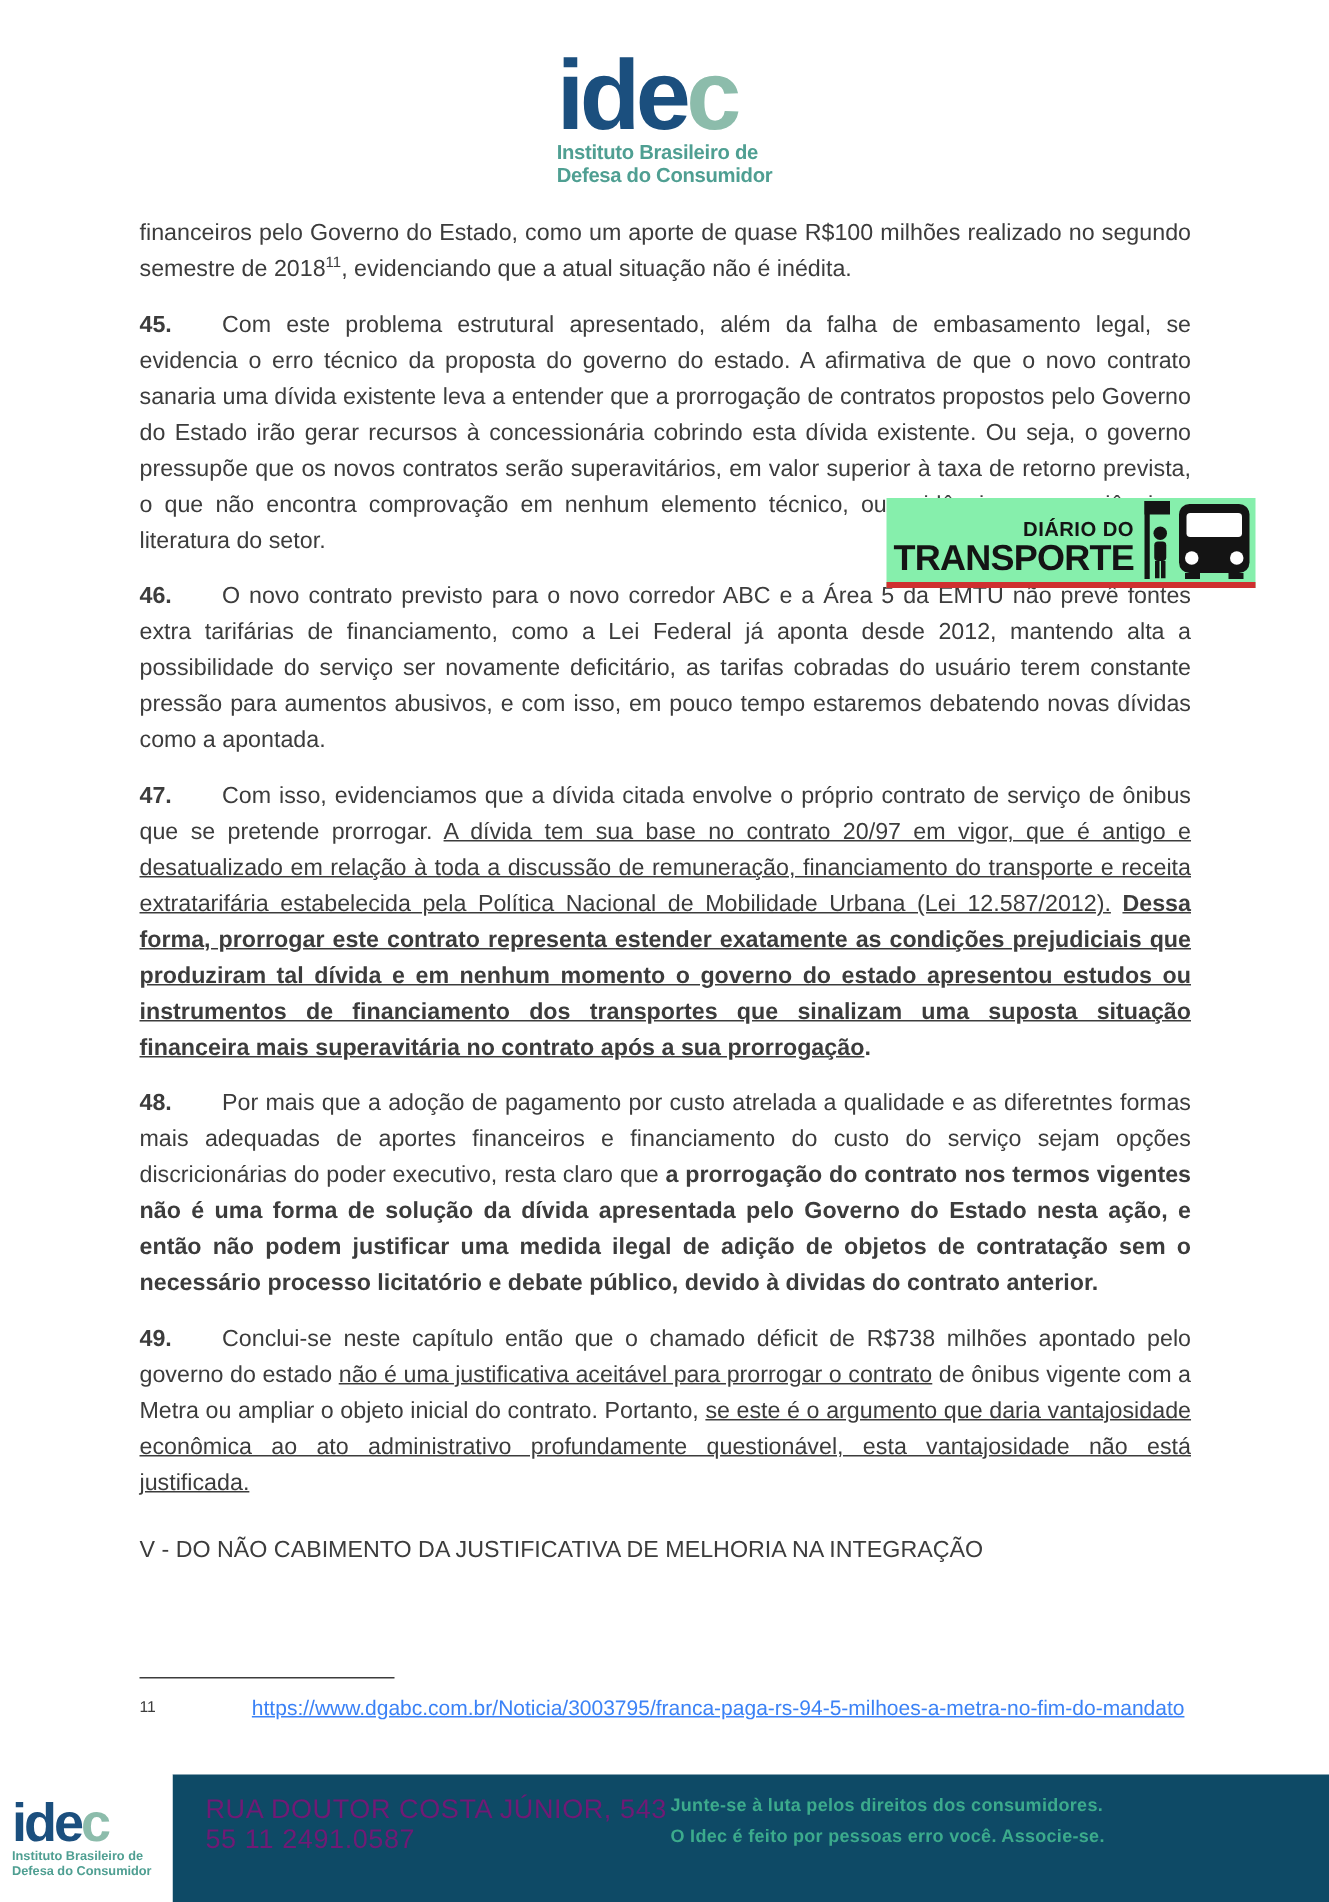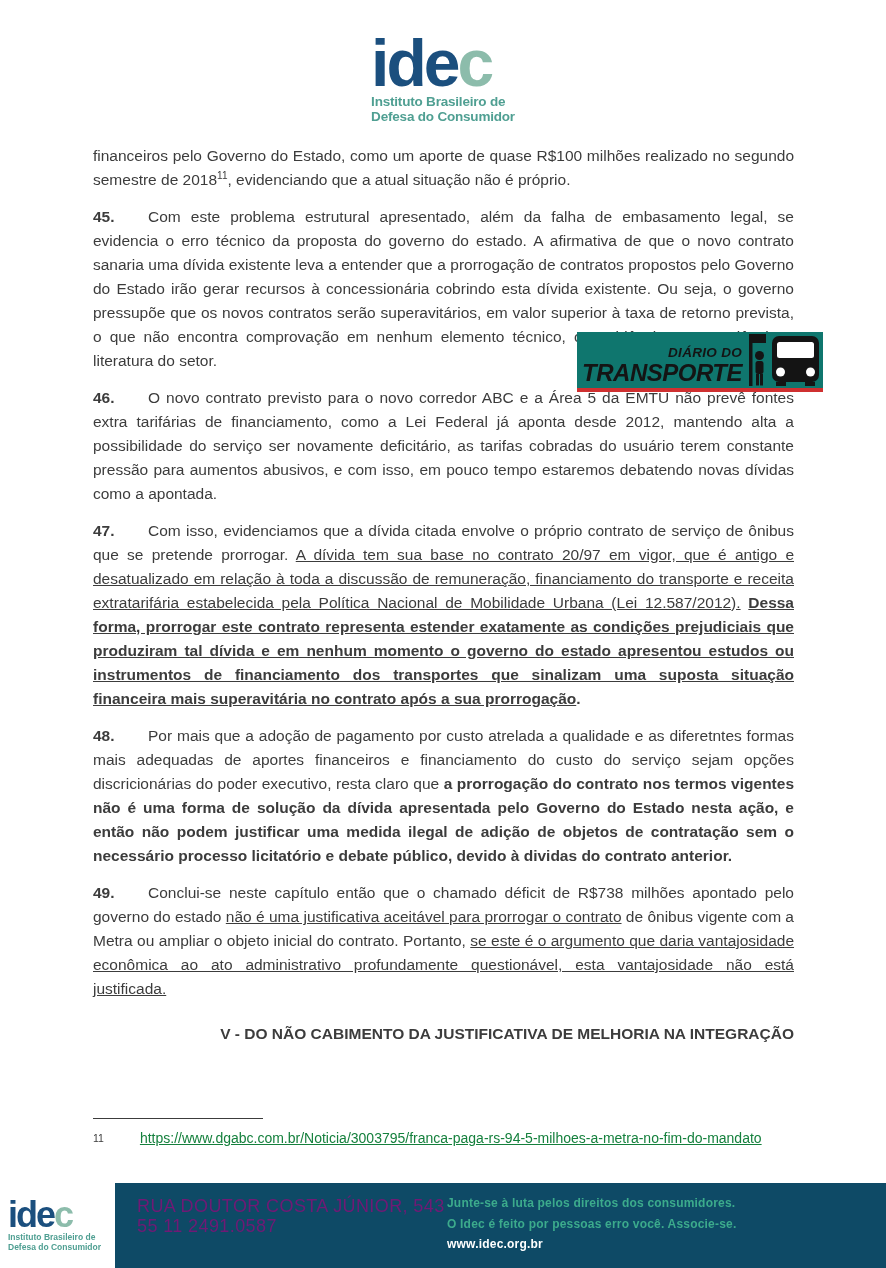--- a/index.html
+++ b/index.html
@@ -20,37 +20,37 @@
   
   .content {
     position:absolute; left:93px; top:144px; width:701px;
     font-size:15.5px; line-height:24px; text-align:justify;
   }
   p.para { margin:0 0 13px 0; }
   .pnum { font-weight:bold; display:inline-block; width:55px; }
   .b { font-weight:bold; }
   .u { text-decoration:underline; }
   .sup { font-size:10px; vertical-align:super; line-height:0; }
-  .heading { font-weight:bold; margin-top:21px; text-align:right; }
+  .heading { font-weight:normal; margin-top:21px; text-align:left; }
 
   
-  .watermark { position:absolute; left:577px; top:332px; width:246px; background:#0f766e;font-style:italic; }
+  .watermark { position:absolute; left:591px; top:332px; width:246px; background:#86efac; }
   .wm-row { display:flex; align-items:flex-end; justify-content:flex-end; gap:5px; padding:2px 2px 0 6px; }
   .wm-text { text-align:right; color:#141414; }
   .wm-line1 { font-size:13.5px; font-weight:600; letter-spacing:0.3px; line-height:15px; }
   .wm-line2 { font-size:24px; font-weight:800; letter-spacing:-0.5px; line-height:26px; }
   .wm-icon svg { width:74px; height:52px; display:block; }
   .wm-redline { height:4px; background:#cf3030; margin-top:2px; }
 
   
   .footnote { position:absolute; left:93px; top:1118px; width:701px; }
   .fn-rule { width:170px; border-top:1.5px solid #3c3c3c; margin-bottom:7px; }
   .fn-text { font-size:14px; line-height:24px; text-align:left; }
   .fn-num { font-size:10.5px; vertical-align:top; }
-  .fn-link { color:#15803d; text-decoration:underline; margin-left:36px; overflow-wrap:anywhere; }
+  .fn-link { color:#3b82f6; text-decoration:underline; margin-left:64px; overflow-wrap:anywhere; }
 
   
   .footer { position:absolute; left:0; top:1183px; width:886px; height:85px; }
   .footer-navy { position:absolute; left:115px; right:0; top:0; height:85px; background:#0e4a66; }
   .footer-logo-box { position:absolute; left:0; top:0; width:115px; height:85px; background:#ffffff;
                      display:flex; flex-direction:column; justify-content:center; padding-left:8px; box-sizing:border-box; }
   .f-logo-word { font-weight:bold; font-size:36px; line-height:32px; letter-spacing:-2px; }
   .f-logo-word .ide { color:#1b4f7e; }
   .f-logo-word .c   { color:#8cbcab; }
   .f-logo-sub { font-weight:bold; font-size:8.5px; line-height:9.5px; color:#4f9f92; margin-top:2px; }
@@ -70,21 +70,21 @@
       <div class="logo-word"><span class="ide">ide</span><span class="c">c</span></div>
       <div class="logo-sub">
         <div>Instituto Brasileiro de</div>
         <div>Defesa do Consumidor</div>
       </div>
     </div>
   </div>
 
   <div class="content">
     <div id="doc-body">
-        <p class="para"><span>financeiros pelo Governo do Estado, como um aporte de quase R$100 milhões realizado no segundo semestre de 2018</span><span class="sup">11</span><span>, evidenciando que a atual situação não é próprio.</span></p>
+        <p class="para"><span>financeiros pelo Governo do Estado, como um aporte de quase R$100 milhões realizado no segundo semestre de 2018</span><span class="sup">11</span><span>, evidenciando que a atual situação não é inédita.</span></p>
         <p class="para"><span class="pnum">45.</span><span>Com este problema estrutural apresentado, além da falha de embasamento legal, se evidencia o erro técnico da proposta do governo do estado. A afirmativa de que o novo contrato sanaria uma dívida existente leva a entender que a prorrogação de contratos propostos pelo Governo do Estado irão gerar recursos à concessionária cobrindo esta dívida existente. Ou seja, o governo pressupõe que os novos contratos serão superavitários, em valor superior à taxa de retorno prevista, o que não encontra comprovação em nenhum elemento técnico, ou evidência na experiência e literatura do setor.</span></p>
         <p class="para"><span class="pnum">46.</span><span>O novo contrato previsto para o novo corredor ABC e a Área 5 da EMTU não prevê fontes extra tarifárias de financiamento, como a Lei Federal já aponta desde 2012, mantendo alta a possibilidade do serviço ser novamente deficitário, as tarifas cobradas do usuário terem constante pressão para aumentos abusivos, e com isso, em pouco tempo estaremos debatendo novas dívidas como a apontada.</span></p>
         <p class="para"><span class="pnum">47.</span><span>Com isso, evidenciamos que a dívida citada envolve o próprio contrato de serviço de ônibus que se pretende prorrogar. </span><span class="u">A dívida tem sua base no contrato 20/97 em vigor, que é antigo e desatualizado em relação à toda a discussão de remuneração, financiamento do transporte e receita extratarifária estabelecida pela Política Nacional de Mobilidade Urbana (Lei 12.587/2012).</span><span> </span><span class="b u">Dessa forma, prorrogar este contrato representa estender exatamente as condições prejudiciais que produziram tal dívida e em nenhum momento o governo do estado apresentou estudos ou instrumentos de financiamento dos transportes que sinalizam uma suposta situação financeira mais superavitária no contrato após a sua prorrogação</span><span class="b">.</span></p>
         <p class="para"><span class="pnum">48.</span><span>Por mais que a adoção de pagamento por custo atrelada a qualidade e as diferetntes formas mais adequadas de aportes financeiros e financiamento do custo do serviço sejam opções discricionárias do poder executivo, resta claro que </span><span class="b">a prorrogação do contrato nos termos vigentes não é uma forma de solução da dívida apresentada pelo Governo do Estado nesta ação, e então não podem justificar uma medida ilegal de adição de objetos de contratação sem o necessário processo licitatório e debate público, devido à dividas do contrato anterior.</span></p>
         <p class="para"><span class="pnum">49.</span><span>Conclui-se neste capítulo então que o chamado déficit de R$738 milhões apontado pelo governo do estado </span><span class="u">não é uma justificativa aceitável para prorrogar o contrato</span><span> de ônibus vigente com a Metra ou ampliar o objeto inicial do contrato. Portanto, </span><span class="u">se este é o argumento que daria vantajosidade econômica ao ato administrativo profundamente questionável, esta vantajosidade não está justificada.</span></p>
       </div>
     <div class="heading">V - DO NÃO CABIMENTO DA JUSTIFICATIVA DE MELHORIA NA INTEGRAÇÃO</div>
   </div>
 
   <div class="watermark">
@@ -129,17 +129,16 @@
         <div>Defesa do Consumidor</div>
       </div>
     </div>
     <div class="footer-address">
       <div>RUA DOUTOR COSTA JÚNIOR, 543</div>
       <div>55 11 2491.0587</div>
     </div>
     <div class="footer-promo">
       <div class="promo-teal">Junte-se à luta pelos direitos dos consumidores.</div>
       <div class="promo-teal">O Idec é feito por pessoas erro você. Associe-se.</div>
-      <div class="promo-url">www.idec.org.br</div>
     </div>
   </div>
 
 </div>
 
 </body></html>

